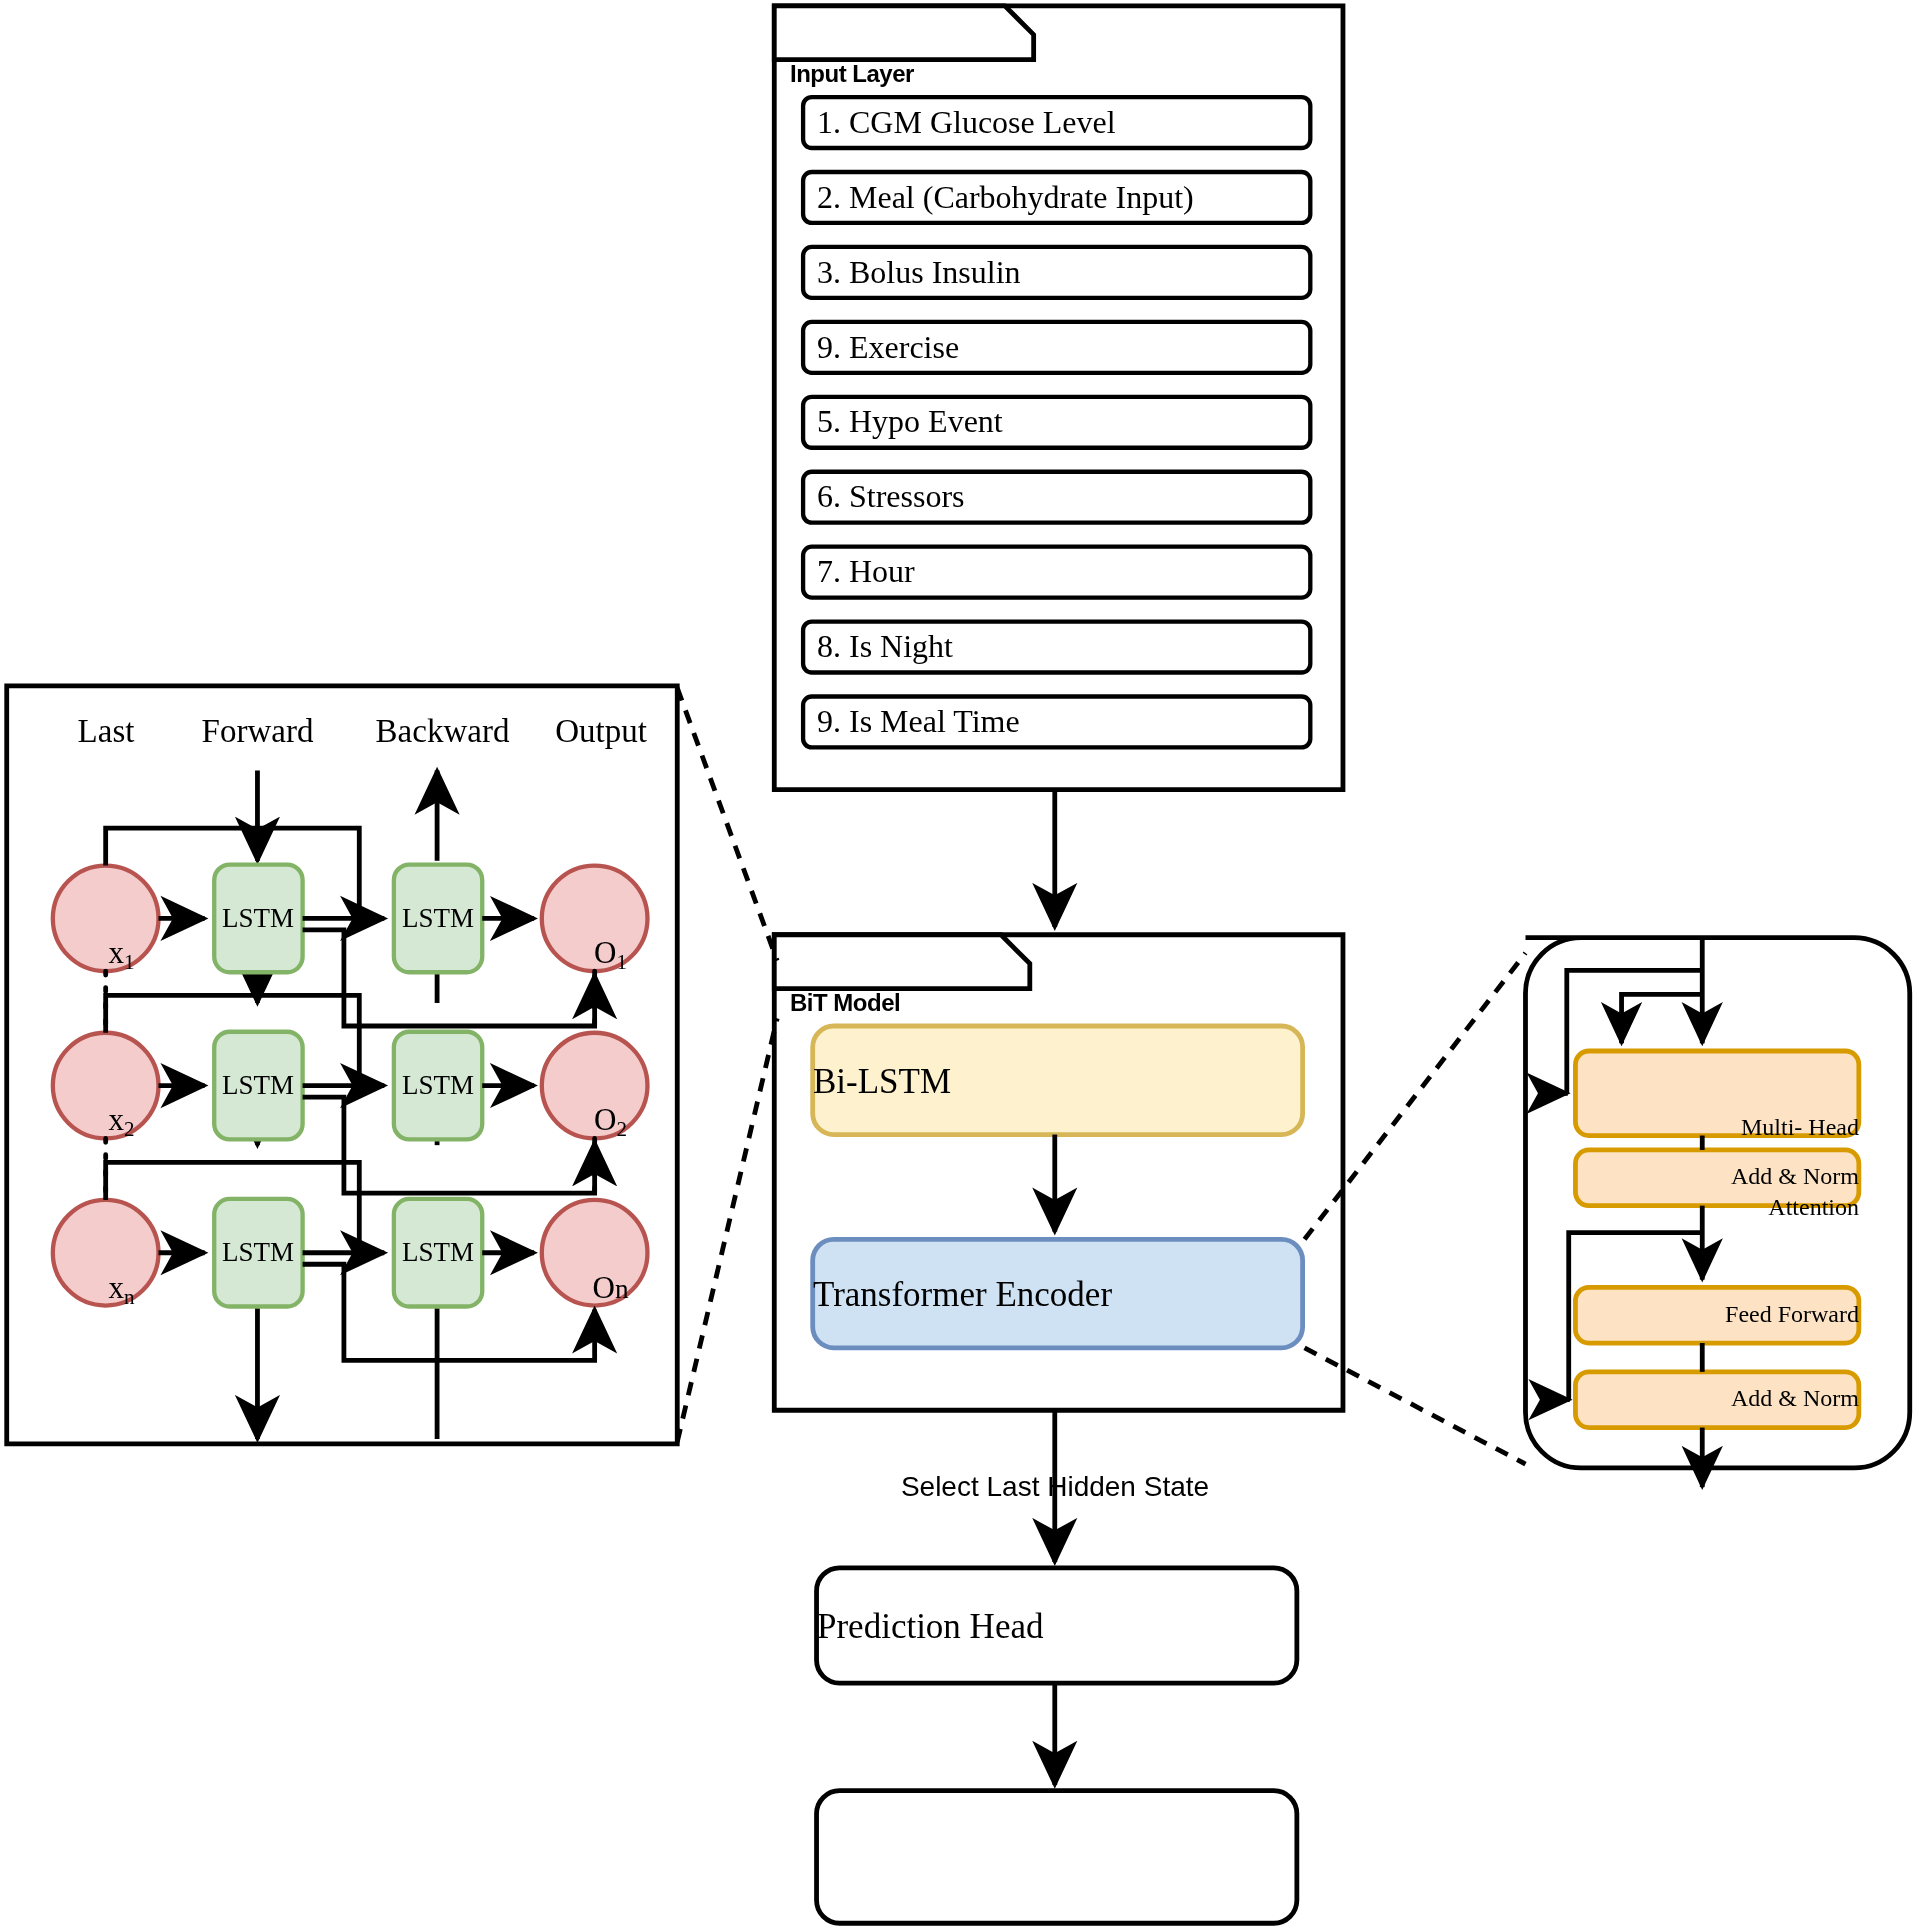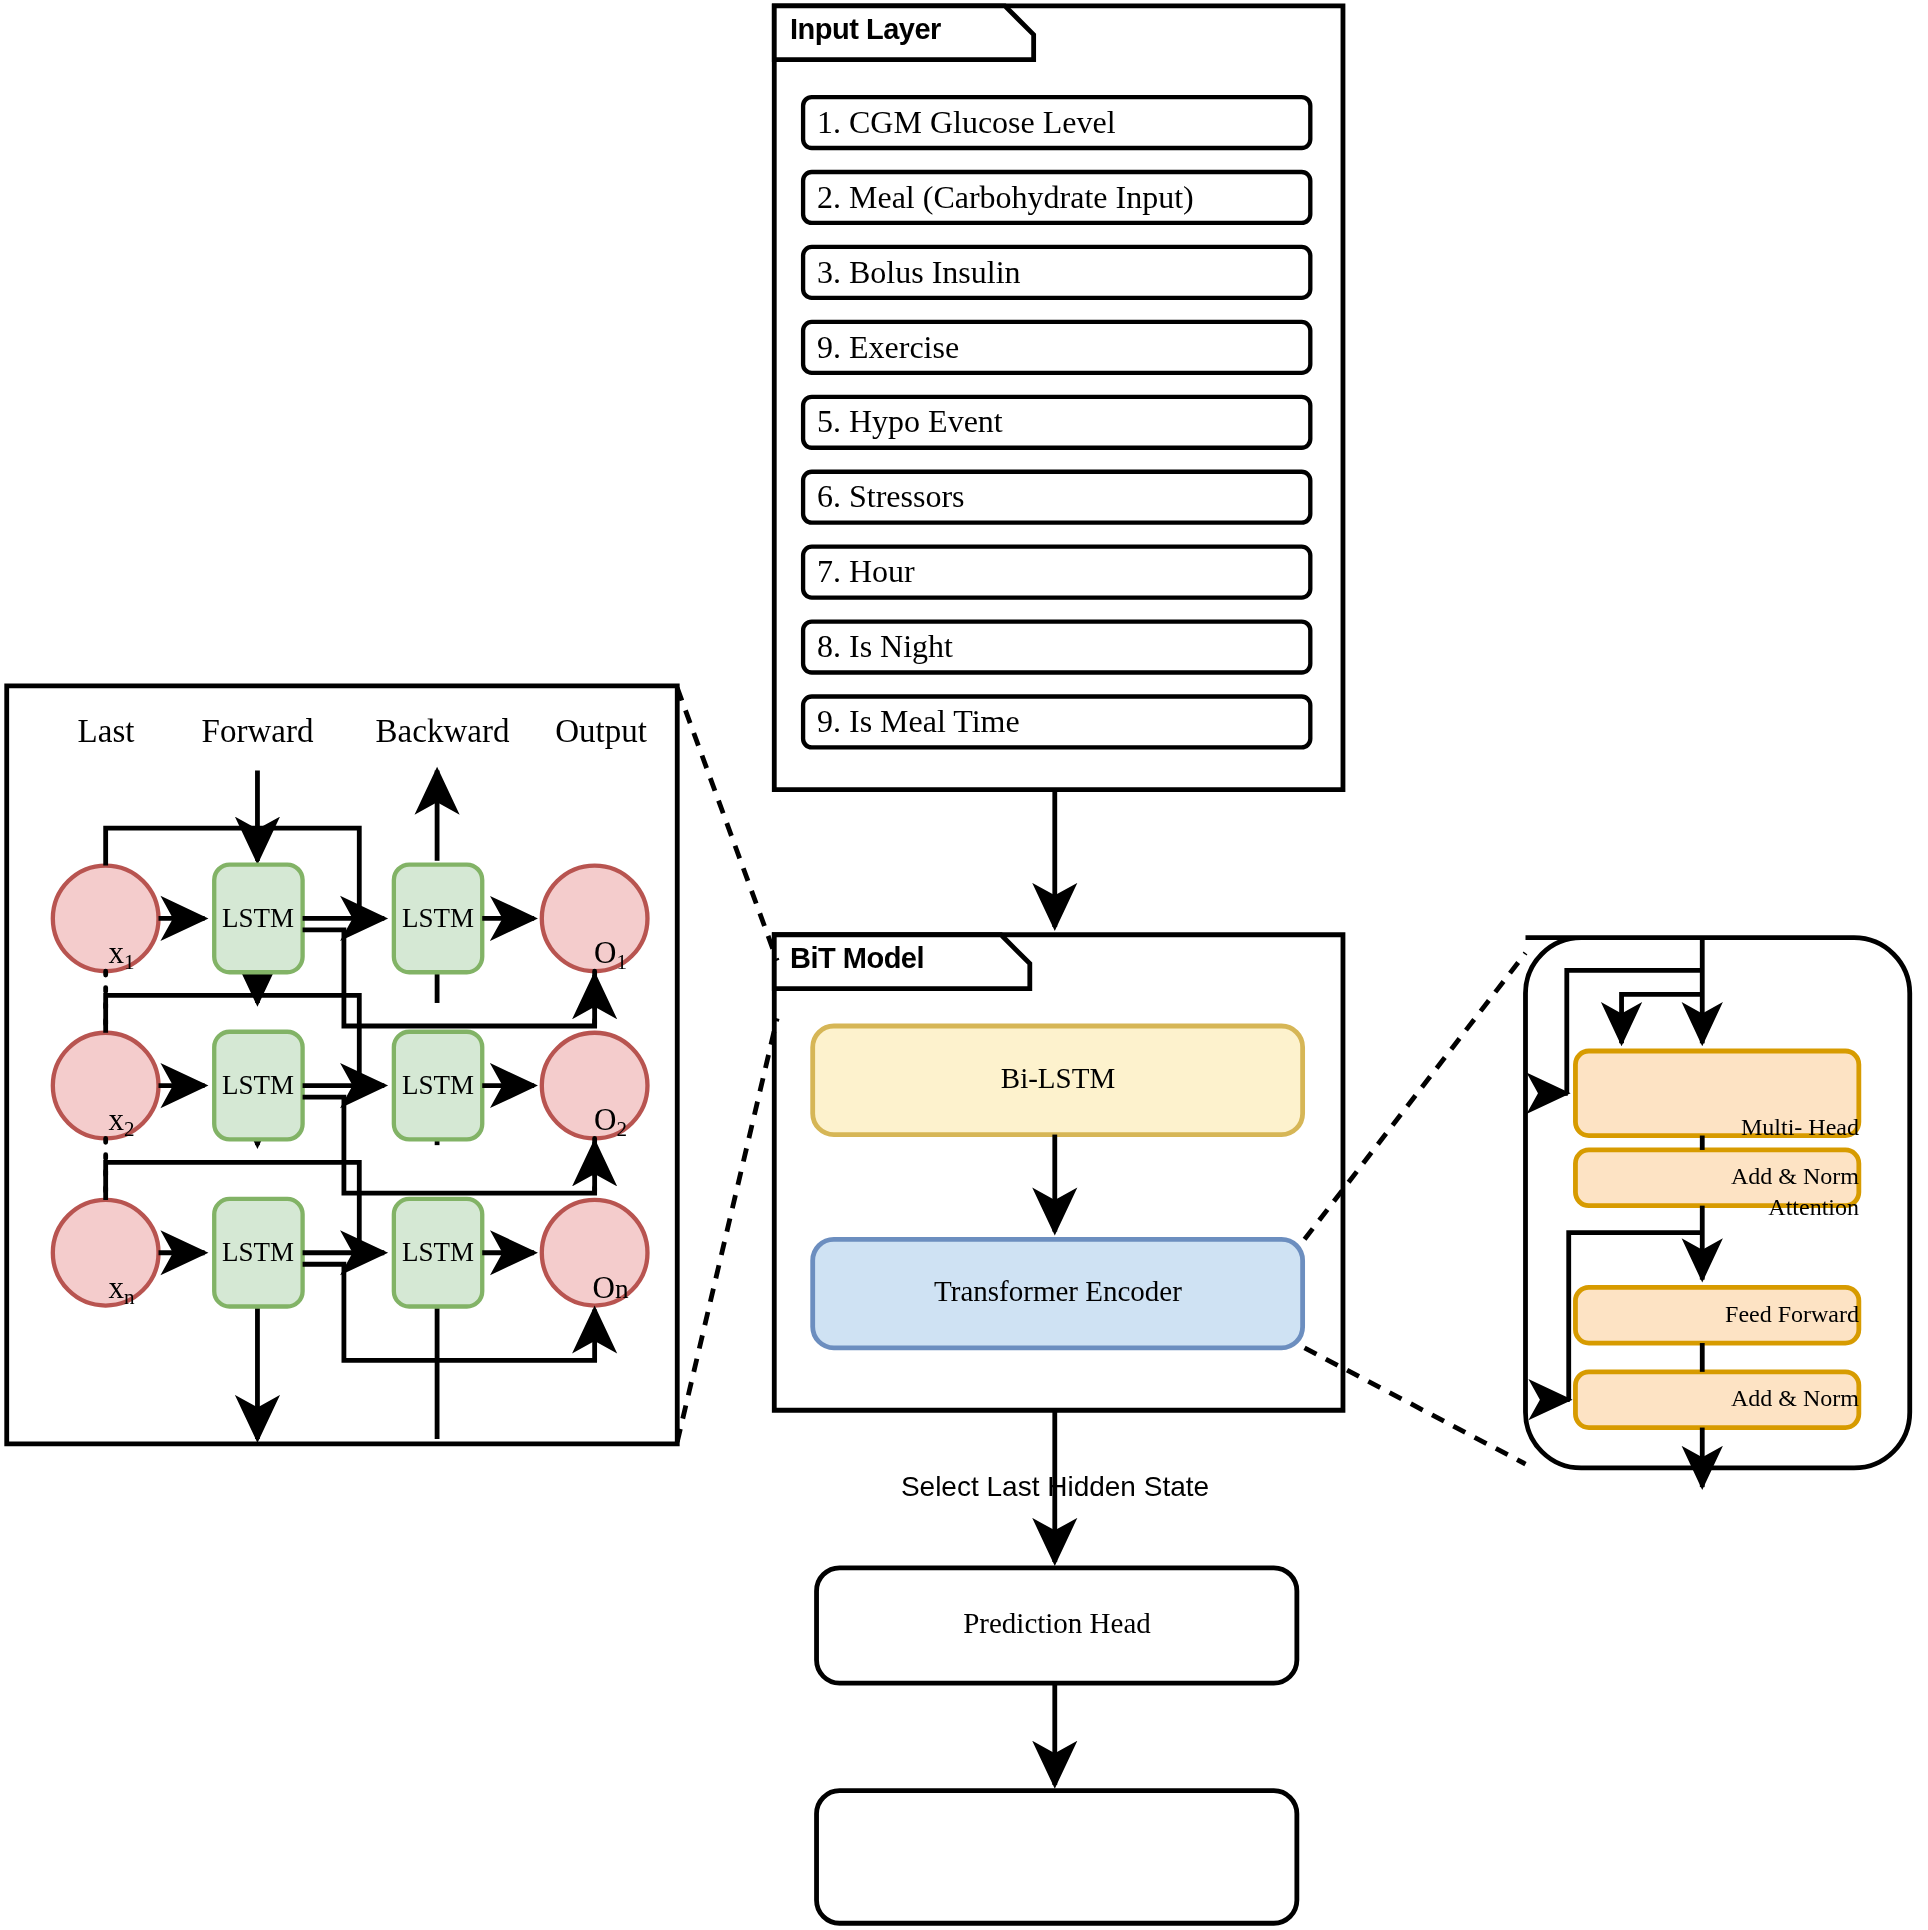--- a/index.html
+++ b/index.html
@@ -3,26 +3,26 @@
 <meta charset="utf-8">
 <style>
   html,body{margin:0;padding:0;background:#ffffff;}
   body{width:1928px;height:1931px;overflow:hidden;
        font-family:"Liberation Serif",serif;color:#000;}
   #stage{position:relative;width:1928px;height:1931px;}
   svg.layer{position:absolute;left:0;top:0;width:1928px;height:1931px;}
 
   
   .txt{position:absolute;white-space:pre;}
-  .panel-title{font-family:"Liberation Sans",sans-serif;font-weight:bold;font-size:29px;letter-spacing:-0.5px;}
+  .panel-title{font-family:"Liberation Sans",sans-serif;font-weight:bold;font-size:24px;letter-spacing:-0.5px;margin-top:47px;}
   .item-label{font-size:32px;}
   .col-label{font-size:33px;text-align:center;}
   .node-label{font-size:31px;text-align:center;}
   .lstm-label{font-size:27px;text-align:center;}
-  .big-block{font-size:29px;text-align:center;}
+  .big-block{font-size:35px;text-align:left;}
   .enc-label{font-size:24px;text-align:right;line-height:1.12;}
   .edge-label{font-family:"Liberation Sans",sans-serif;font-size:28px;text-align:center;}
   .final-label{font-size:34px;text-align:center;line-height:1.3;}
   sub{font-size:0.68em;vertical-align:-0.28em;}
 </style>
 </head>
 <body>
 
 <div id="stage">
 

